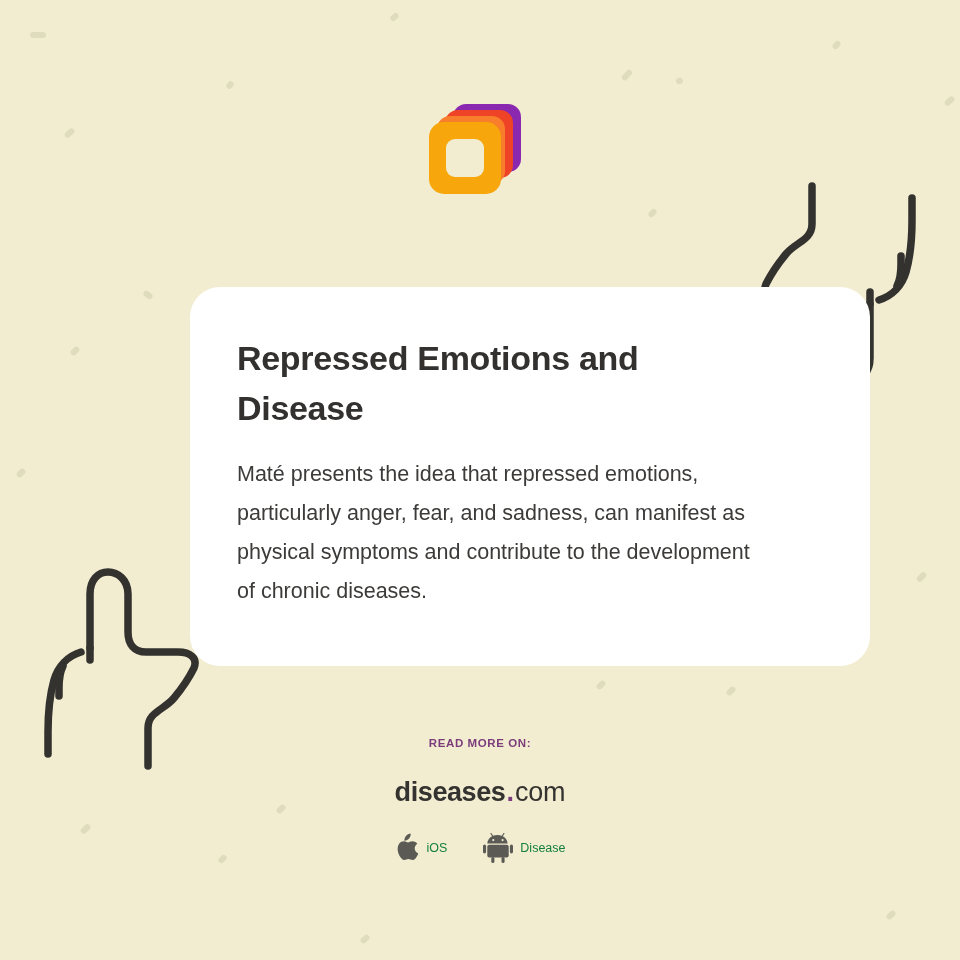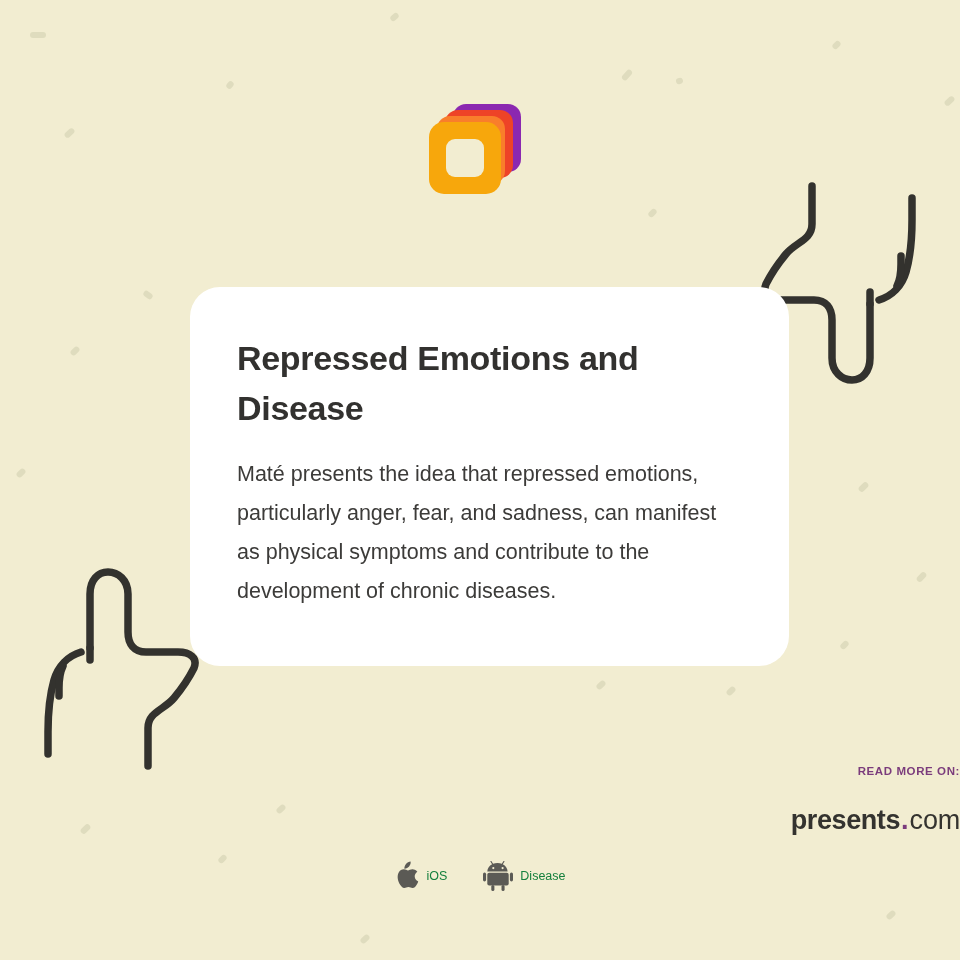--- a/index.html
+++ b/index.html
@@ -100,21 +100,21 @@
     width: 180px;
     height: 212px;
     transform: rotate(180deg);
   }
 
   
   .card {
     position: absolute;
     left: 190px;
     top: 287px;
-    width: 599px;
+    width: 680px;
     height: 379px;
     background: #FFFFFF;
     border-radius: 30px;
     padding: 46px 48px 0 47px;
   }
 
   .card-title {
     font-family: "Liberation Sans", sans-serif;
     font-size: 34px;
     font-weight: 700;
@@ -131,23 +131,23 @@
     font-weight: 400;
     line-height: 39px;
     color: #3C3B39;
     max-width: 520px;
   }
 
   
   .footer {
     position: absolute;
     left: 0;
-    top: 765px;
+    top: 737px;
     width: 960px;
-    text-align: right;
+    text-align: center;
   }
 
   .read-more {
     font-family: "Liberation Sans", sans-serif;
     font-size: 11.5px;
     font-weight: 700;
     letter-spacing: 0.6px;
     color: #7B3C7C;
     text-transform: uppercase;
   }
@@ -254,21 +254,21 @@
 
   <div class="card">
     <div class="card-title">Repressed Emotions and Disease</div>
     <div class="card-body">Maté presents the idea that repressed emotions, particularly anger, fear, and sadness, can manifest as physical symptoms and contribute to the development of chronic diseases.</div>
   </div>
 
   <div class="footer">
     <div class="read-more">READ MORE ON:</div>
 
     <div class="brand">
-      <span class="brand-name">presents</span><span class="brand-dot">.</span><span class="brand-tld">com</span>
+      <span class="brand-name">diseases</span><span class="brand-dot">.</span><span class="brand-tld">com</span>
     </div>
 
     <div class="stores">
 
       <div class="store">
         <svg class="store-icon" width="25" height="30" viewBox="0 0 25 30" aria-hidden="true">
           <path d="M16.6 0.6c-1.6 0.1-3.5 1.1-4.6 2.4-1 1.2-1.8 3-1.6 4.7 1.8 0.1 3.6-0.9 4.7-2.2 1.1-1.3 1.8-3 1.5-4.9z"></path>
           <path d="M20.7 15.6c0-3.2 2.6-4.7 2.7-4.8-1.5-2.1-3.8-2.4-4.6-2.5-2-0.2-3.8 1.1-4.8 1.1-1 0-2.5-1.1-4.1-1.1-2.1 0-4.1 1.2-5.2 3.1-2.2 3.8-0.6 9.5 1.6 12.6 1.1 1.5 2.3 3.2 4 3.1 1.6-0.1 2.2-1 4.1-1 1.9 0 2.5 1 4.2 1 1.7 0 2.8-1.5 3.9-3.1 1.2-1.8 1.7-3.5 1.7-3.6-0.1 0-3.4-1.3-3.5-5.1z"></path>
         </svg>
         <span class="store-label">iOS</span>

